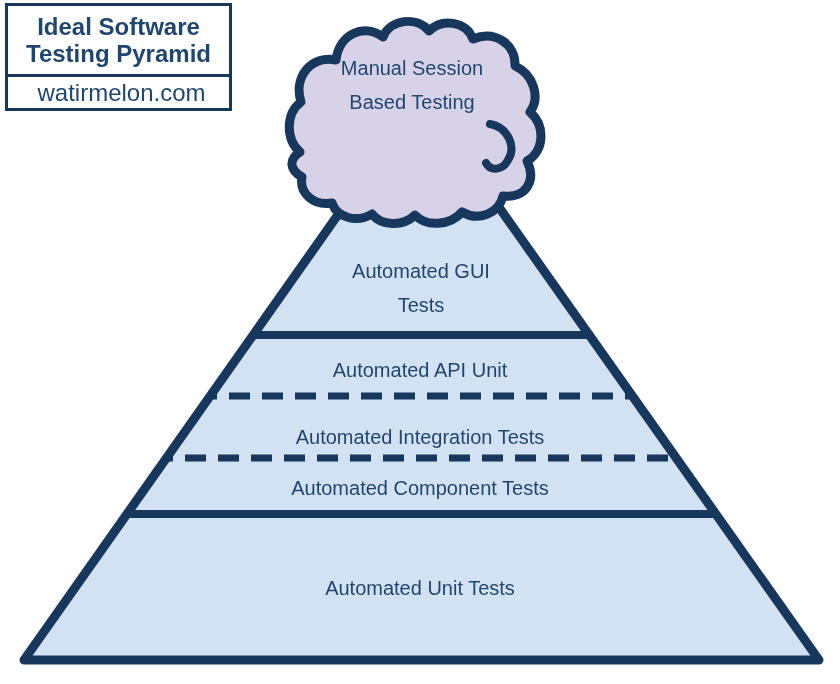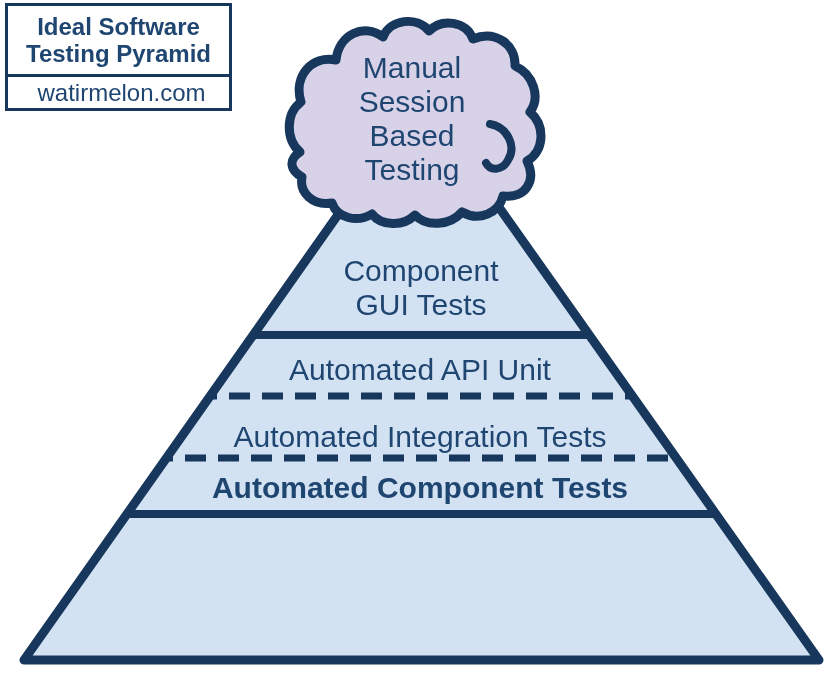--- a/index.html
+++ b/index.html
@@ -19,21 +19,21 @@
     position:relative;
     width:840px;
     height:684px;
     background:var(--background);
     overflow:hidden;
   }
   .stage svg{position:absolute;left:0;top:0;}
   .label{
     position:absolute;
     color:var(--text-navy);
-    font-size:30px;
+    font-size:20px;
     line-height:34px;
     text-align:center;
     white-space:nowrap;
   }
   .label.wrap{white-space:normal;}
   .centerx{transform:translateX(-50%);}
   .titlebox{
     position:absolute;
     left:5px;top:3px;
     width:227px;height:108px;
@@ -94,28 +94,29 @@
              C 450,226 426,227 415,215
              C 403,227 381,226 372,214
              C 357,223 337,218 332,203
              C 313,206 299,193 302,177
              C 290,170 288,160 300,152 Z" stroke-width="9" stroke-linejoin="round" fill="#d8d2e8" stroke="#17375d"></path>
     <path d="M 490,124 C 507,127 517,146 508,160 C 503,170 491,172 486,163" fill="none" stroke-width="8" stroke-linecap="round" stroke="#17375d"></path>
   </svg>
 
   <div class="label wrap" style="left:337px;top:51px;width:150px;">Manual Session Based Testing</div>
 
-  <div class="label wrap" style="left:331px;top:254px;width:180px;">Component GUI Tests</div>
+  <div class="label wrap" style="left:331px;top:254px;width:180px;">Automated GUI Tests</div>
 
   <div class="label centerx" style="left:420px;top:353px;">Automated API Unit</div>
 
   <div class="label centerx" style="left:420px;top:412px;margin-top:8px;">Automated Integration Tests</div>
 
-  <div class="label centerx" style="left:420px;top:471px;font-weight:bold;">Automated Component Tests</div>
+  <div class="label centerx" style="left:420px;top:471px;">Automated Component Tests</div>
 
+  <div class="label centerx" style="left:420px;top:571px;">Automated Unit Tests</div>
 
   <div class="titlebox">
     <div class="tb-title">Ideal Software Testing Pyramid</div>
     <div class="tb-divider"></div>
     <div class="tb-site">watirmelon.com</div>
   </div>
 
 </div>
 
 </body></html>

